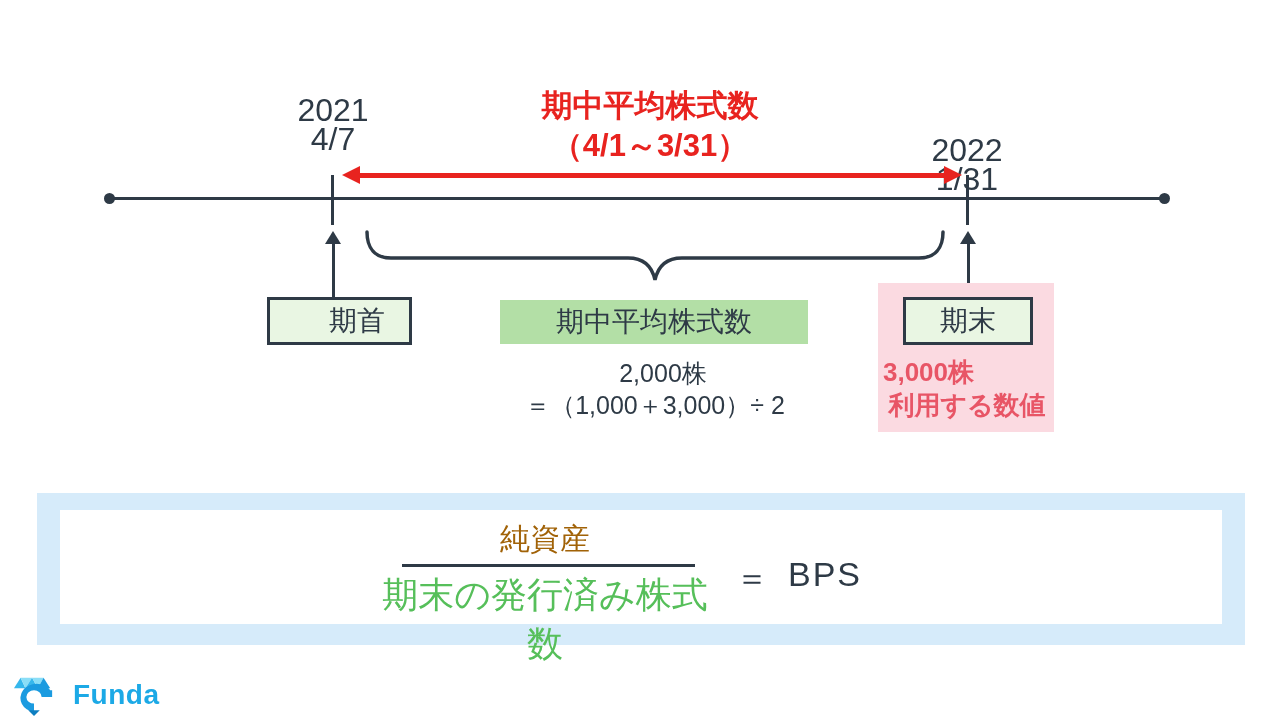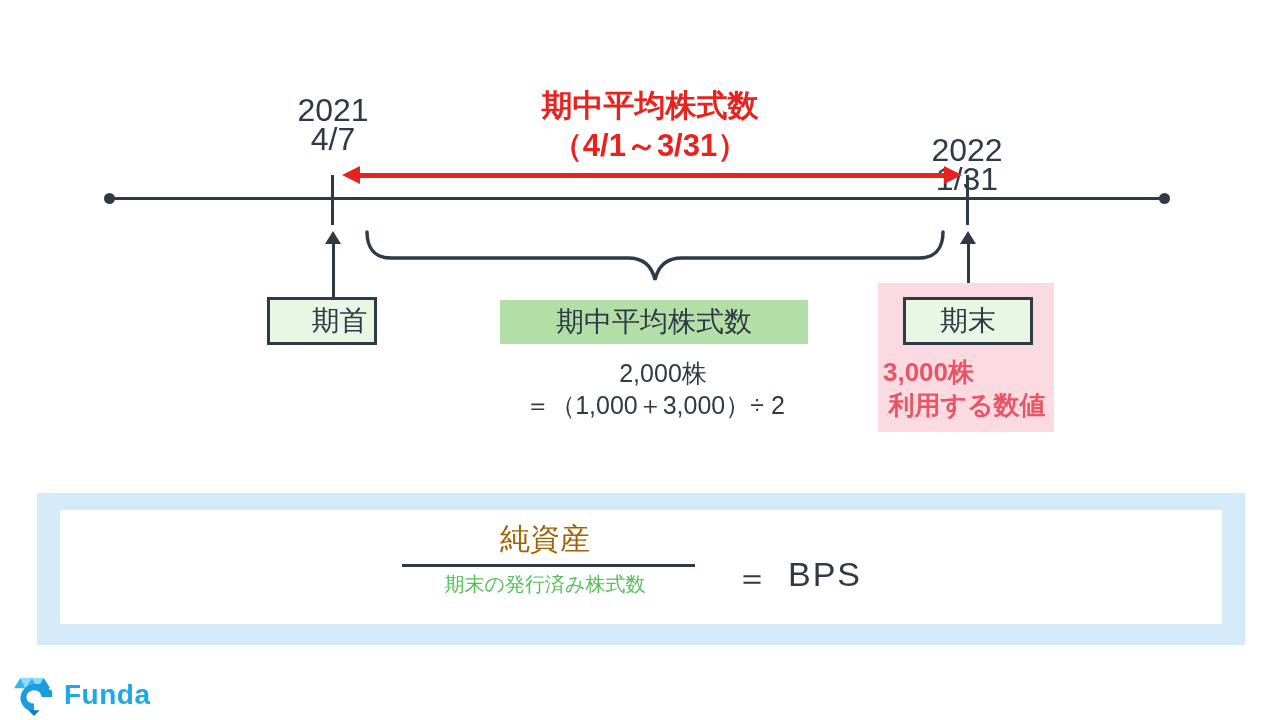--- a/index.html
+++ b/index.html
@@ -48,43 +48,43 @@
 
   
   .brace { left: 362px; top: 228px; }
 
   
   .pink-rect { left: 878px; top: 283px; width: 176px; height: 149px; background: #fbdae1; }
   .term-box {
     height: 48px; background: #e9f6e3; border: 3px solid #2e3a46;
     font-size: 28px; line-height: 42px; text-align: center; color:#2e3a46;
   }
-  .box-start { left: 267px; top: 297px; width: 110px; padding-left: 35px; }
+  .box-start { left: 267px; top: 297px; width: 145px; padding-left: 35px; }
   .box-end   { left: 903px; top: 297px; width: 130px; }
   .green-box { left: 500px; top: 300px; width: 308px; height: 44px; background: #b3dfa6; font-size: 28px; line-height: 44px; color:#2e3a46; }
 
   
   .val { font-size: 25px; }
   .val-start { left: 258px; top: 358px; width: 150px; }
   .val-avg   { left: 509px; top: 357px; width: 308px; }
   .formula-avg { left: 435px; top: 389px; width: 440px; font-size: 25px; }
   .val-end  { left: 851px; top: 355px; width: 155px; font-size: 26px; font-weight: bold; color: #e85566; }
   .note-end { left: 878px; top: 388px; width: 178px; font-size: 26px; font-weight: bold; color: #e85566; }
 
   
   .blue-band { left: 37px; top: 493px; width: 1208px; height: 152px; background: #d6ebfa; }
   .white-card { left: 60px; top: 510px; width: 1162px; height: 114px; background: #ffffff; }
   .frac-num { left: 395px; top: 519px; width: 300px; font-size: 30px; color:#a16207; }
   .frac-bar { left: 402px; top: 564px; width: 293px; height: 3px; background: #2e3a46; }
-  .frac-den { left: 375px; top: 571px; width: 340px; font-size: 20px; color: #56bf5a; }
+  .frac-den { left: 375px; top: 571px; width: 340px; font-size: 36px; color: #56bf5a; }
   .equals   { left: 722px; top: 556px; width: 60px; font-size: 33px; color:#2e3a46; }
   .bps      { left: 788px; top: 555px; width: 120px; font-size: 34px; letter-spacing: 2px; color:#2e3a46; }
 
   
-  .brand { left: 12px; top: 674px; width: 200px; height: 42px; display: flex; align-items: center; gap: 8px; }
+  .brand { left: 12px; top: 674px; width: 200px; height: 42px; display: flex; align-items: center; gap: 17px; }
   .brand-name { font-size: 28px; font-weight: bold; color: #1ca9e6; letter-spacing: 0.5px; }
 </style>
 </head>
 <body>
 
 <div class="canvas">
 
   <div class="abs period-title center">
     <div>期中平均株式数</div>
     <div>（4/1～3/31）</div>

